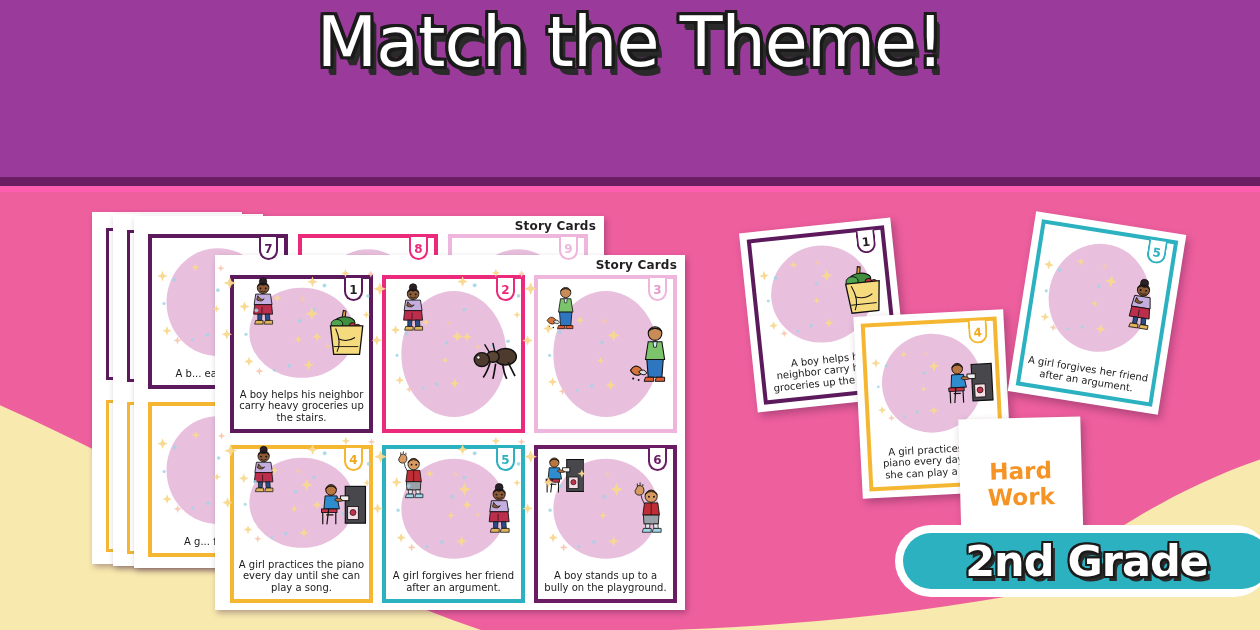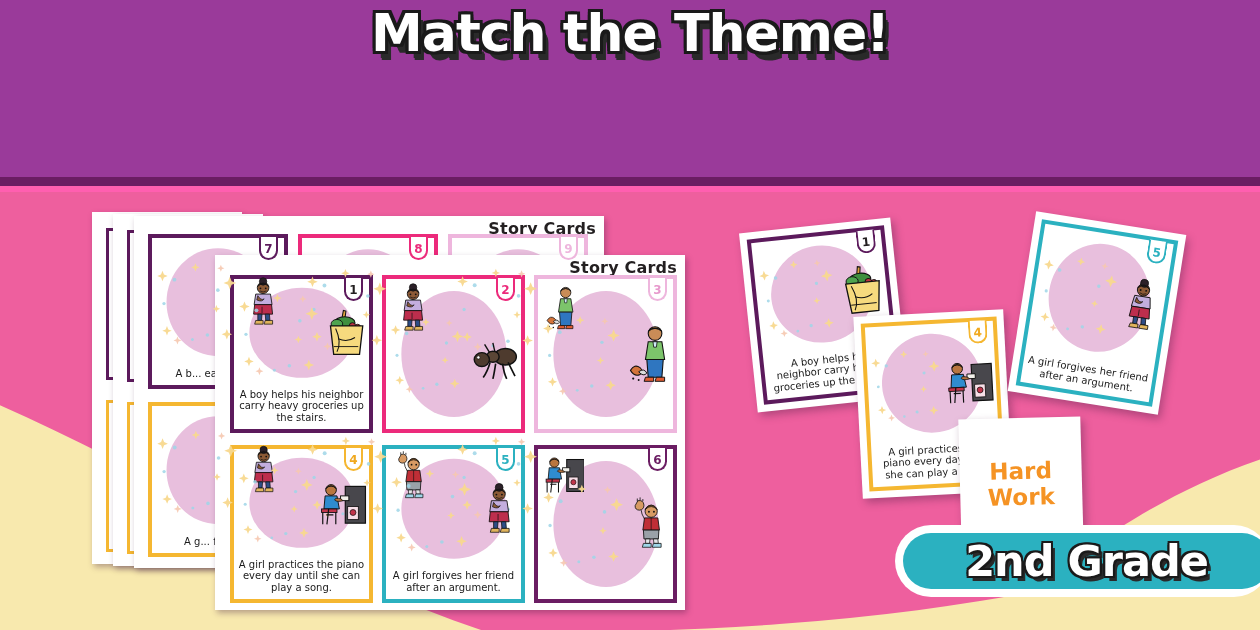--- a/index.html
+++ b/index.html
@@ -17,22 +17,22 @@
     overflow:hidden;
   }
   #header::after{
     content:""; position:absolute; left:0; bottom:0; width:100%; height:9px;
     background:#6b1d63;
   }
   #title {
     position:absolute; left:0; top:8px; width:100%;
     text-align:center;
     font-family:"DejaVu Sans", sans-serif;
-    font-weight:bold;
-    font-size:52px;
+    font-weight:normal;
+    font-size:70px;
     line-height:0.99;
     letter-spacing:-1px;
     color:#ffffff;
     text-shadow:
       -3px -3px 0 #1a1a1a, 3px -3px 0 #1a1a1a, -3px 3px 0 #1a1a1a, 3px 3px 0 #1a1a1a,
       0 -3px 0 #1a1a1a, 0 3px 0 #1a1a1a, -3px 0 0 #1a1a1a, 3px 0 0 #1a1a1a,
       5px 7px 0 #2a2a2a, 6px 9px 0 #2a2a2a;
     -webkit-text-stroke:0;
   }
   #title .l2{ display:block; }
@@ -57,21 +57,21 @@
   .sheet{
     position:absolute;
     background:#ffffff;
     box-shadow:2px 3px 6px rgba(60,20,60,.35);
   }
   .sheet-inner{ position:absolute; left:0; top:0; width:100%; height:100%; overflow:hidden;}
 
   .sheetlabel{
     position:absolute; right:8px; top:3px;
     font-family:"DejaVu Sans", sans-serif;
-    font-weight:bold; font-size:16px; color:#231f20;
+    font-weight:bold; font-size:12px; color:#231f20;
     letter-spacing:.2px;
   }
 
   
   .wordsheet{ position:absolute; background:#fff; box-shadow:2px 3px 6px rgba(60,20,60,.35);}
   .wordbox{
     position:absolute; background:#fff;
     display:flex; align-items:center; justify-content:center;
   }
   .wordbox span{
@@ -475,20 +475,21 @@
       </div>
       <div class="art">
         <div class="blob"></div>
         <svg class="stars" viewBox="0 0 120 120">
             <use href="#starfield"></use>
           </svg>
         <svg width="66" height="80" viewBox="0 0 80 92">
             <use href="#ic-boy-stop"></use>
           </svg>
       </div>
+      <div class="cap">A boy stands up to a bully on the playground.</div>
     </div>
   </div>
 </div>
 
 <div class="float" style="left:748px; top:225px; width:152px; height:180px; transform:rotate(-6deg);">
   <div class="card" style="width:138px; height:166px; border-width:4px; border-color:#5c1a5c;">
     <div class="num" style="border-color:#5c1a5c; color:#231f20;">
       <span>1</span>
     </div>
     <div class="art">

